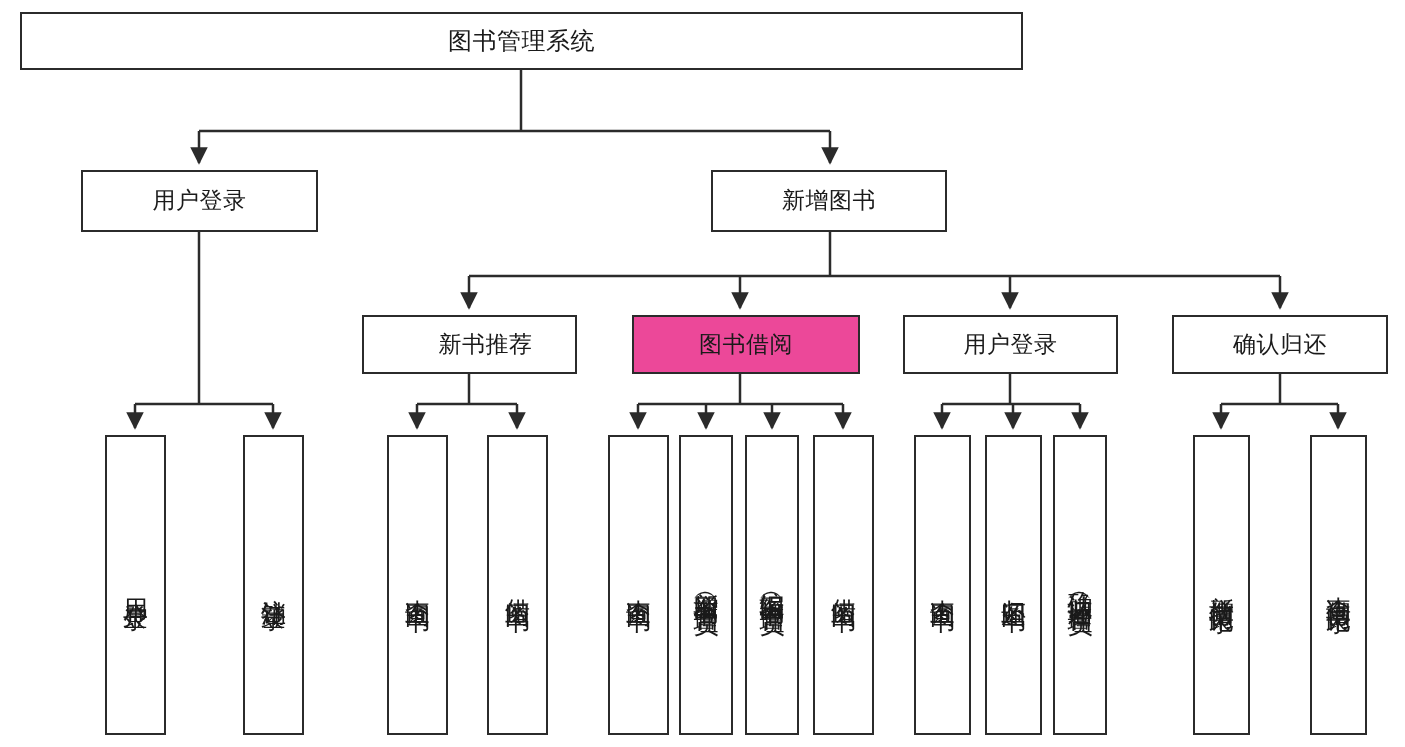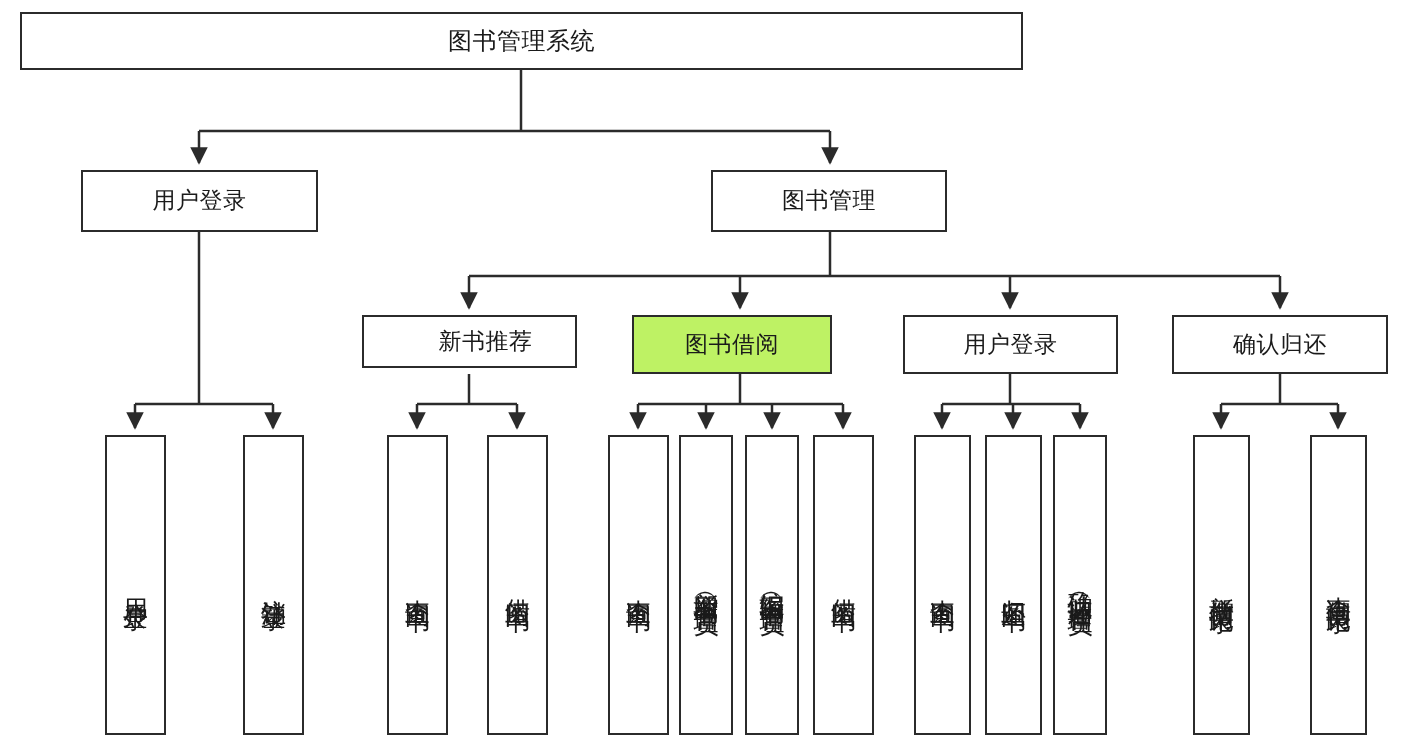--- a/index.html
+++ b/index.html
@@ -125,27 +125,27 @@
   </svg>
 
   <div class="node h root" style="left: 20px; top: 12px; width: 1003px; height: 58px; border-color: rgb(43, 43, 43); background: rgb(255, 255, 255); color: rgb(26, 26, 26);">
     <span class="lbl">图书管理系统</span>
   </div>
 
   <div class="node h" style="left: 81px; top: 170px; width: 237px; height: 62px; border-color: rgb(43, 43, 43); background: rgb(255, 255, 255); color: rgb(26, 26, 26);">
     <span class="lbl">用户登录</span>
   </div>
   <div class="node h" style="left: 711px; top: 170px; width: 236px; height: 62px; border-color: rgb(43, 43, 43); background: rgb(255, 255, 255); color: rgb(26, 26, 26);">
-    <span class="lbl">图书管理</span>
+    <span class="lbl">新增图书</span>
   </div>
 
-  <div class="node h" style="left: 362px; top: 315px; width: 215px; height: 53px; border-color: rgb(43, 43, 43); background: rgb(255, 255, 255); color: rgb(26, 26, 26); padding-left: 32px;">
+  <div class="node h" style="left: 362px; top: 315px; width: 215px; height: 59px; border-color: rgb(43, 43, 43); background: rgb(255, 255, 255); color: rgb(26, 26, 26); padding-left: 32px;">
     <span class="lbl">新书推荐</span>
   </div>
-  <div class="node h" style="left: 632px; top: 315px; width: 200px; height: 59px; border-color: rgb(43, 43, 43); background: #bef264; color: rgb(26, 26, 26);">
+  <div class="node h" style="left: 632px; top: 315px; width: 228px; height: 59px; border-color: rgb(43, 43, 43); background: #ec4899; color: rgb(26, 26, 26);">
     <span class="lbl">图书借阅</span>
   </div>
   <div class="node h" style="left: 903px; top: 315px; width: 215px; height: 59px; border-color: rgb(43, 43, 43); background: rgb(255, 255, 255); color: rgb(26, 26, 26);">
     <span class="lbl">用户登录</span>
   </div>
   <div class="node h" style="left: 1172px; top: 315px; width: 216px; height: 59px; border-color: rgb(43, 43, 43); background: rgb(255, 255, 255); color: rgb(26, 26, 26);">
     <span class="lbl">确认归还</span>
   </div>
 
   <div class="node v" style="left: 105px; top: 435px; width: 61px; height: 300px; border-color: rgb(43, 43, 43); background: rgb(255, 255, 255); color: rgb(26, 26, 26);">

